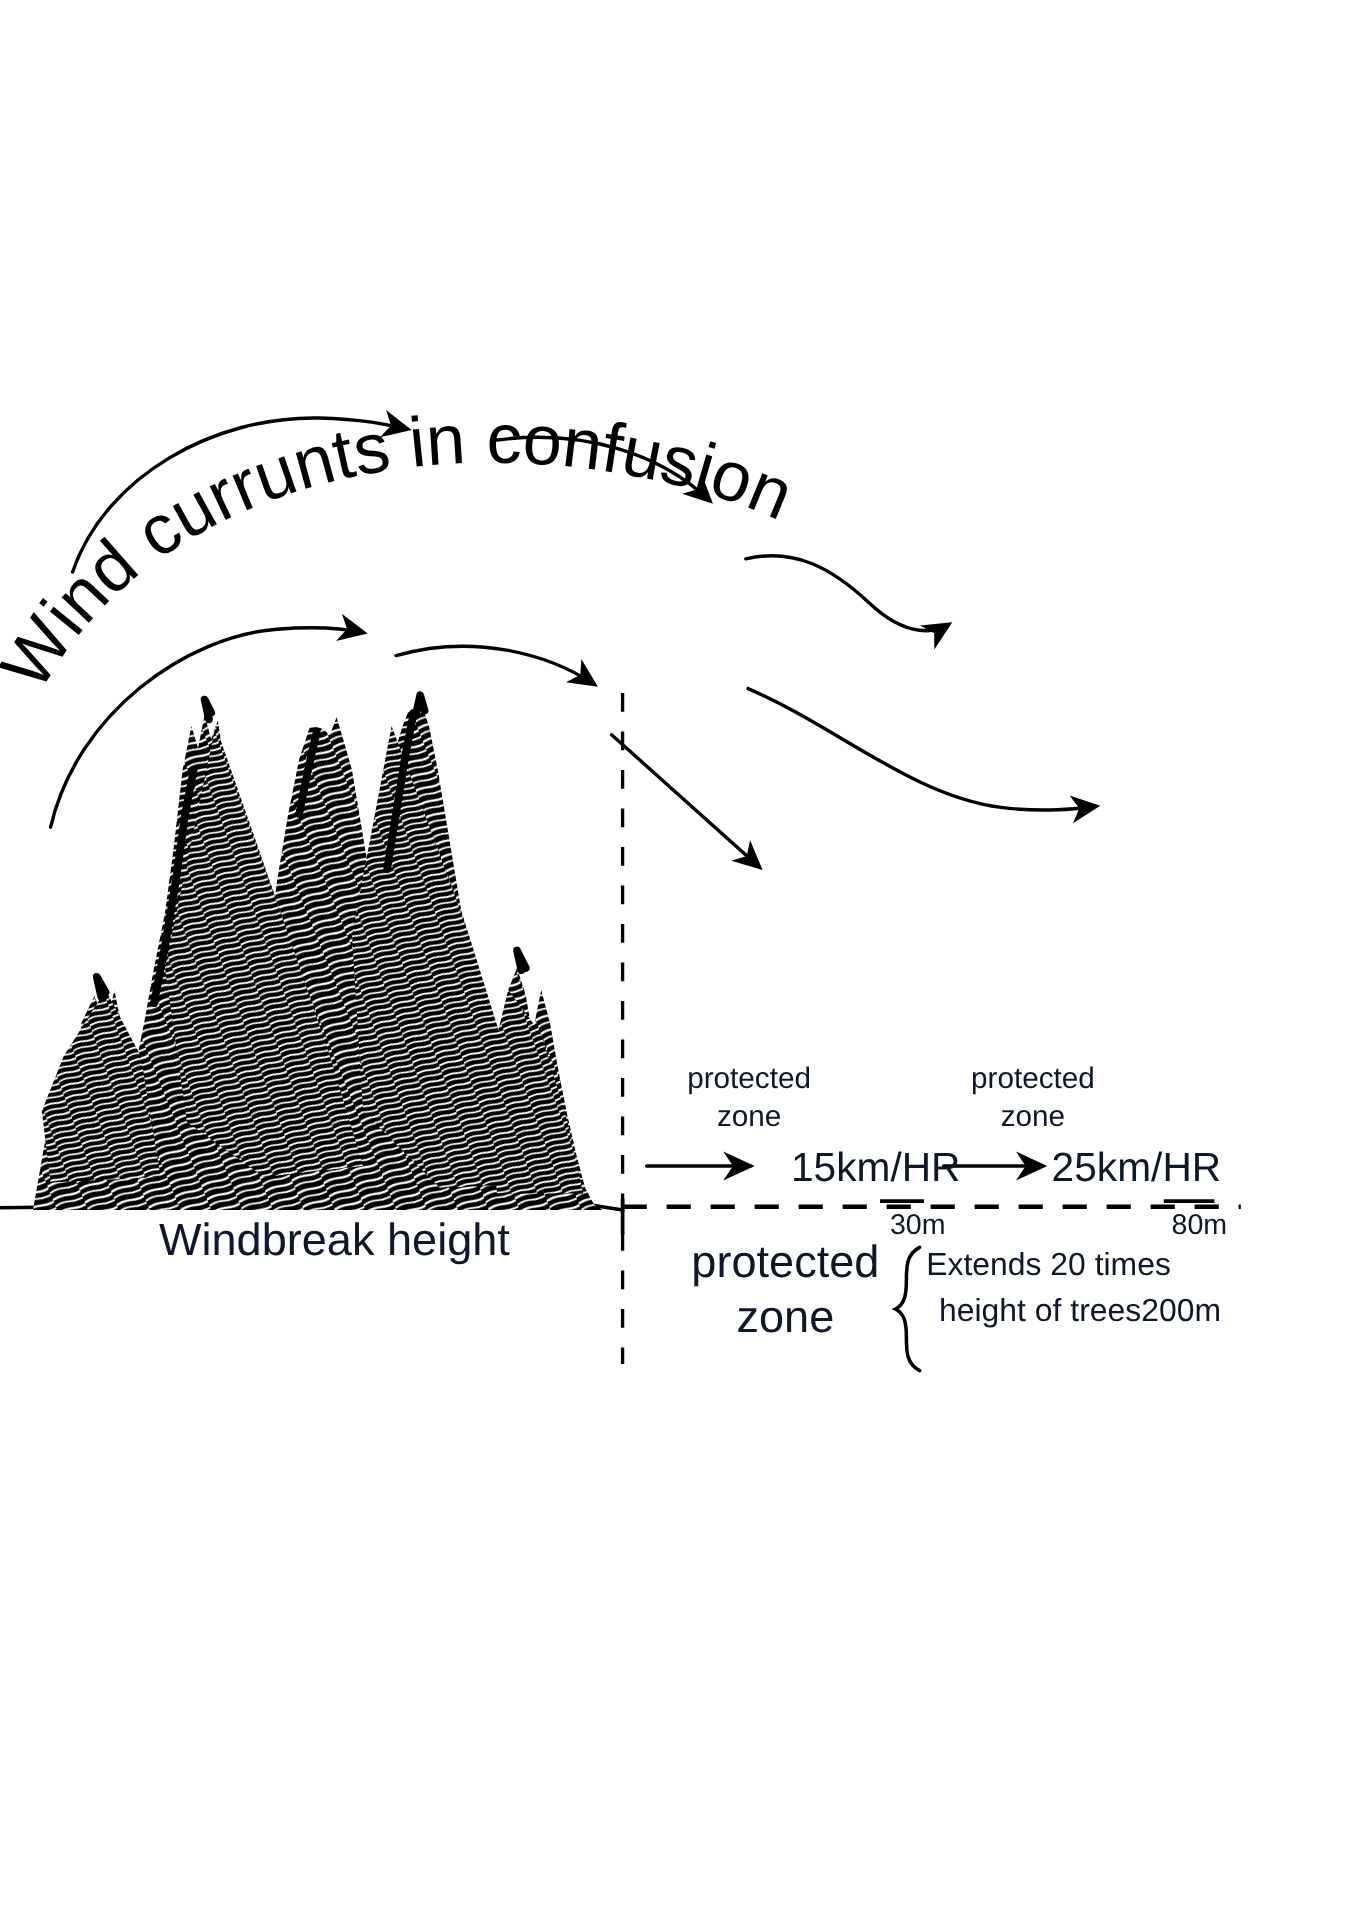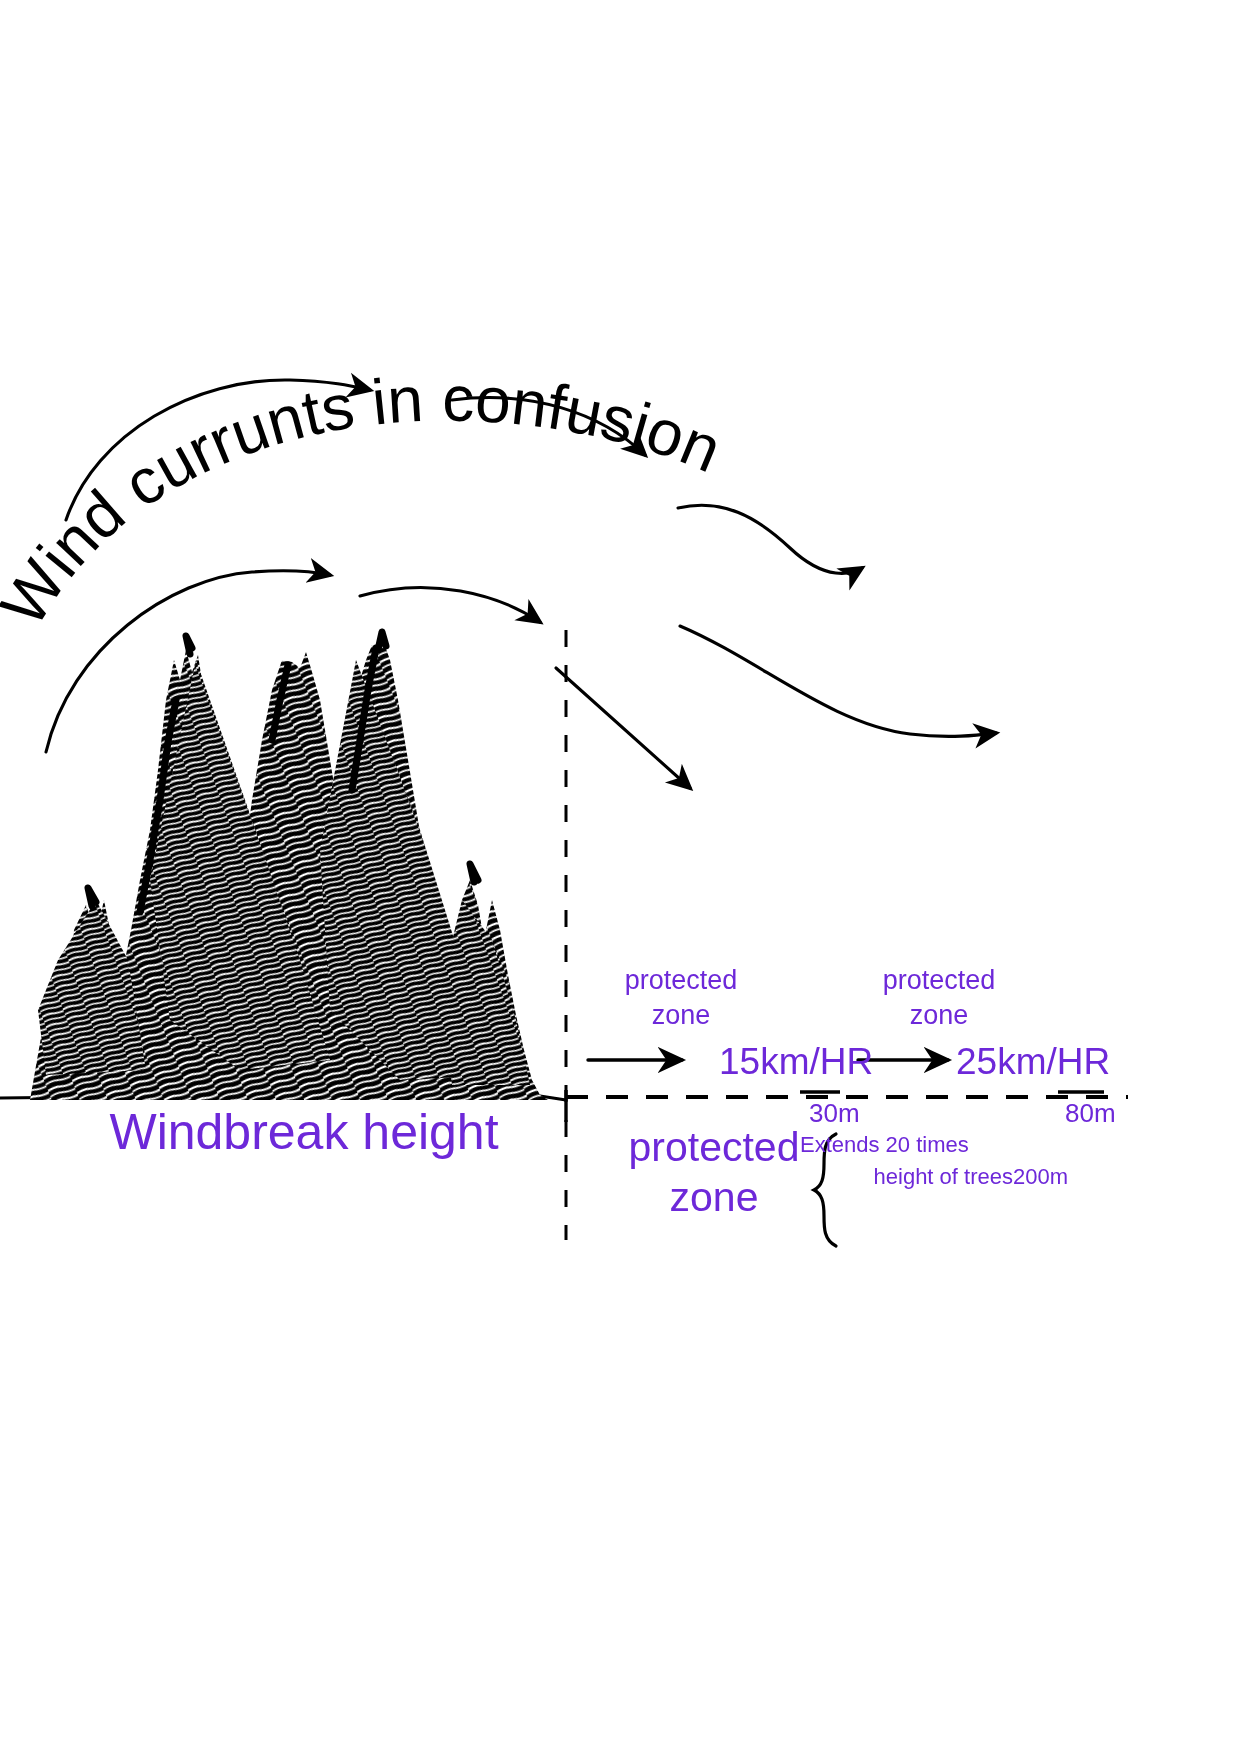--- a/index.html
+++ b/index.html
@@ -25,34 +25,34 @@
     top: 0;
     left: 0;
     width: 1240px;
     height: 1753px;
     display: block;
   }
   .txt {
     position: absolute;
     white-space: nowrap;
     font-family: "Liberation Sans", sans-serif;
-    color: #6d28d9;
+    color: #0f172a;
     line-height: 1.02;
   }
   .sans-cond {
     font-family: "Liberation Sans Narrow", "Liberation Sans", sans-serif;
   }
   .center {
     text-align: center;
   }
   #windbreak-label {
     left: 54px;
     top: 1107px;
     width: 500px;
-    font-size: 50px;
+    font-size: 41px;
     text-align: center;
   }
   #windbreak-label .line2 { display: block; margin-top: 5px; }
 
   .zone-label {
     font-size: 27px;
     text-align: center;
     line-height: 1.28;
   }
   #protected-zone-1 { left: 575px; top: 963px; width: 212px; }
@@ -75,24 +75,24 @@
     left: 598px;
     top: 1122px;
     width: 232px;
     font-size: 41px;
     text-align: center;
     line-height: 1.22;
   }
   #protected-zone-big .line2 { display: block; }
 
   #extends-note {
-    left: 800px;
+    left: 842px;
     top: 1129px;
     width: 268px;
-    font-size: 22px;
+    font-size: 29px;
     line-height: 1.45;
     text-align: left;
   }
   #extends-note .line2 { display: block; text-align: right; }
 </style>
 </head>
 <body>
 
 <div id="diagram-root">
 

